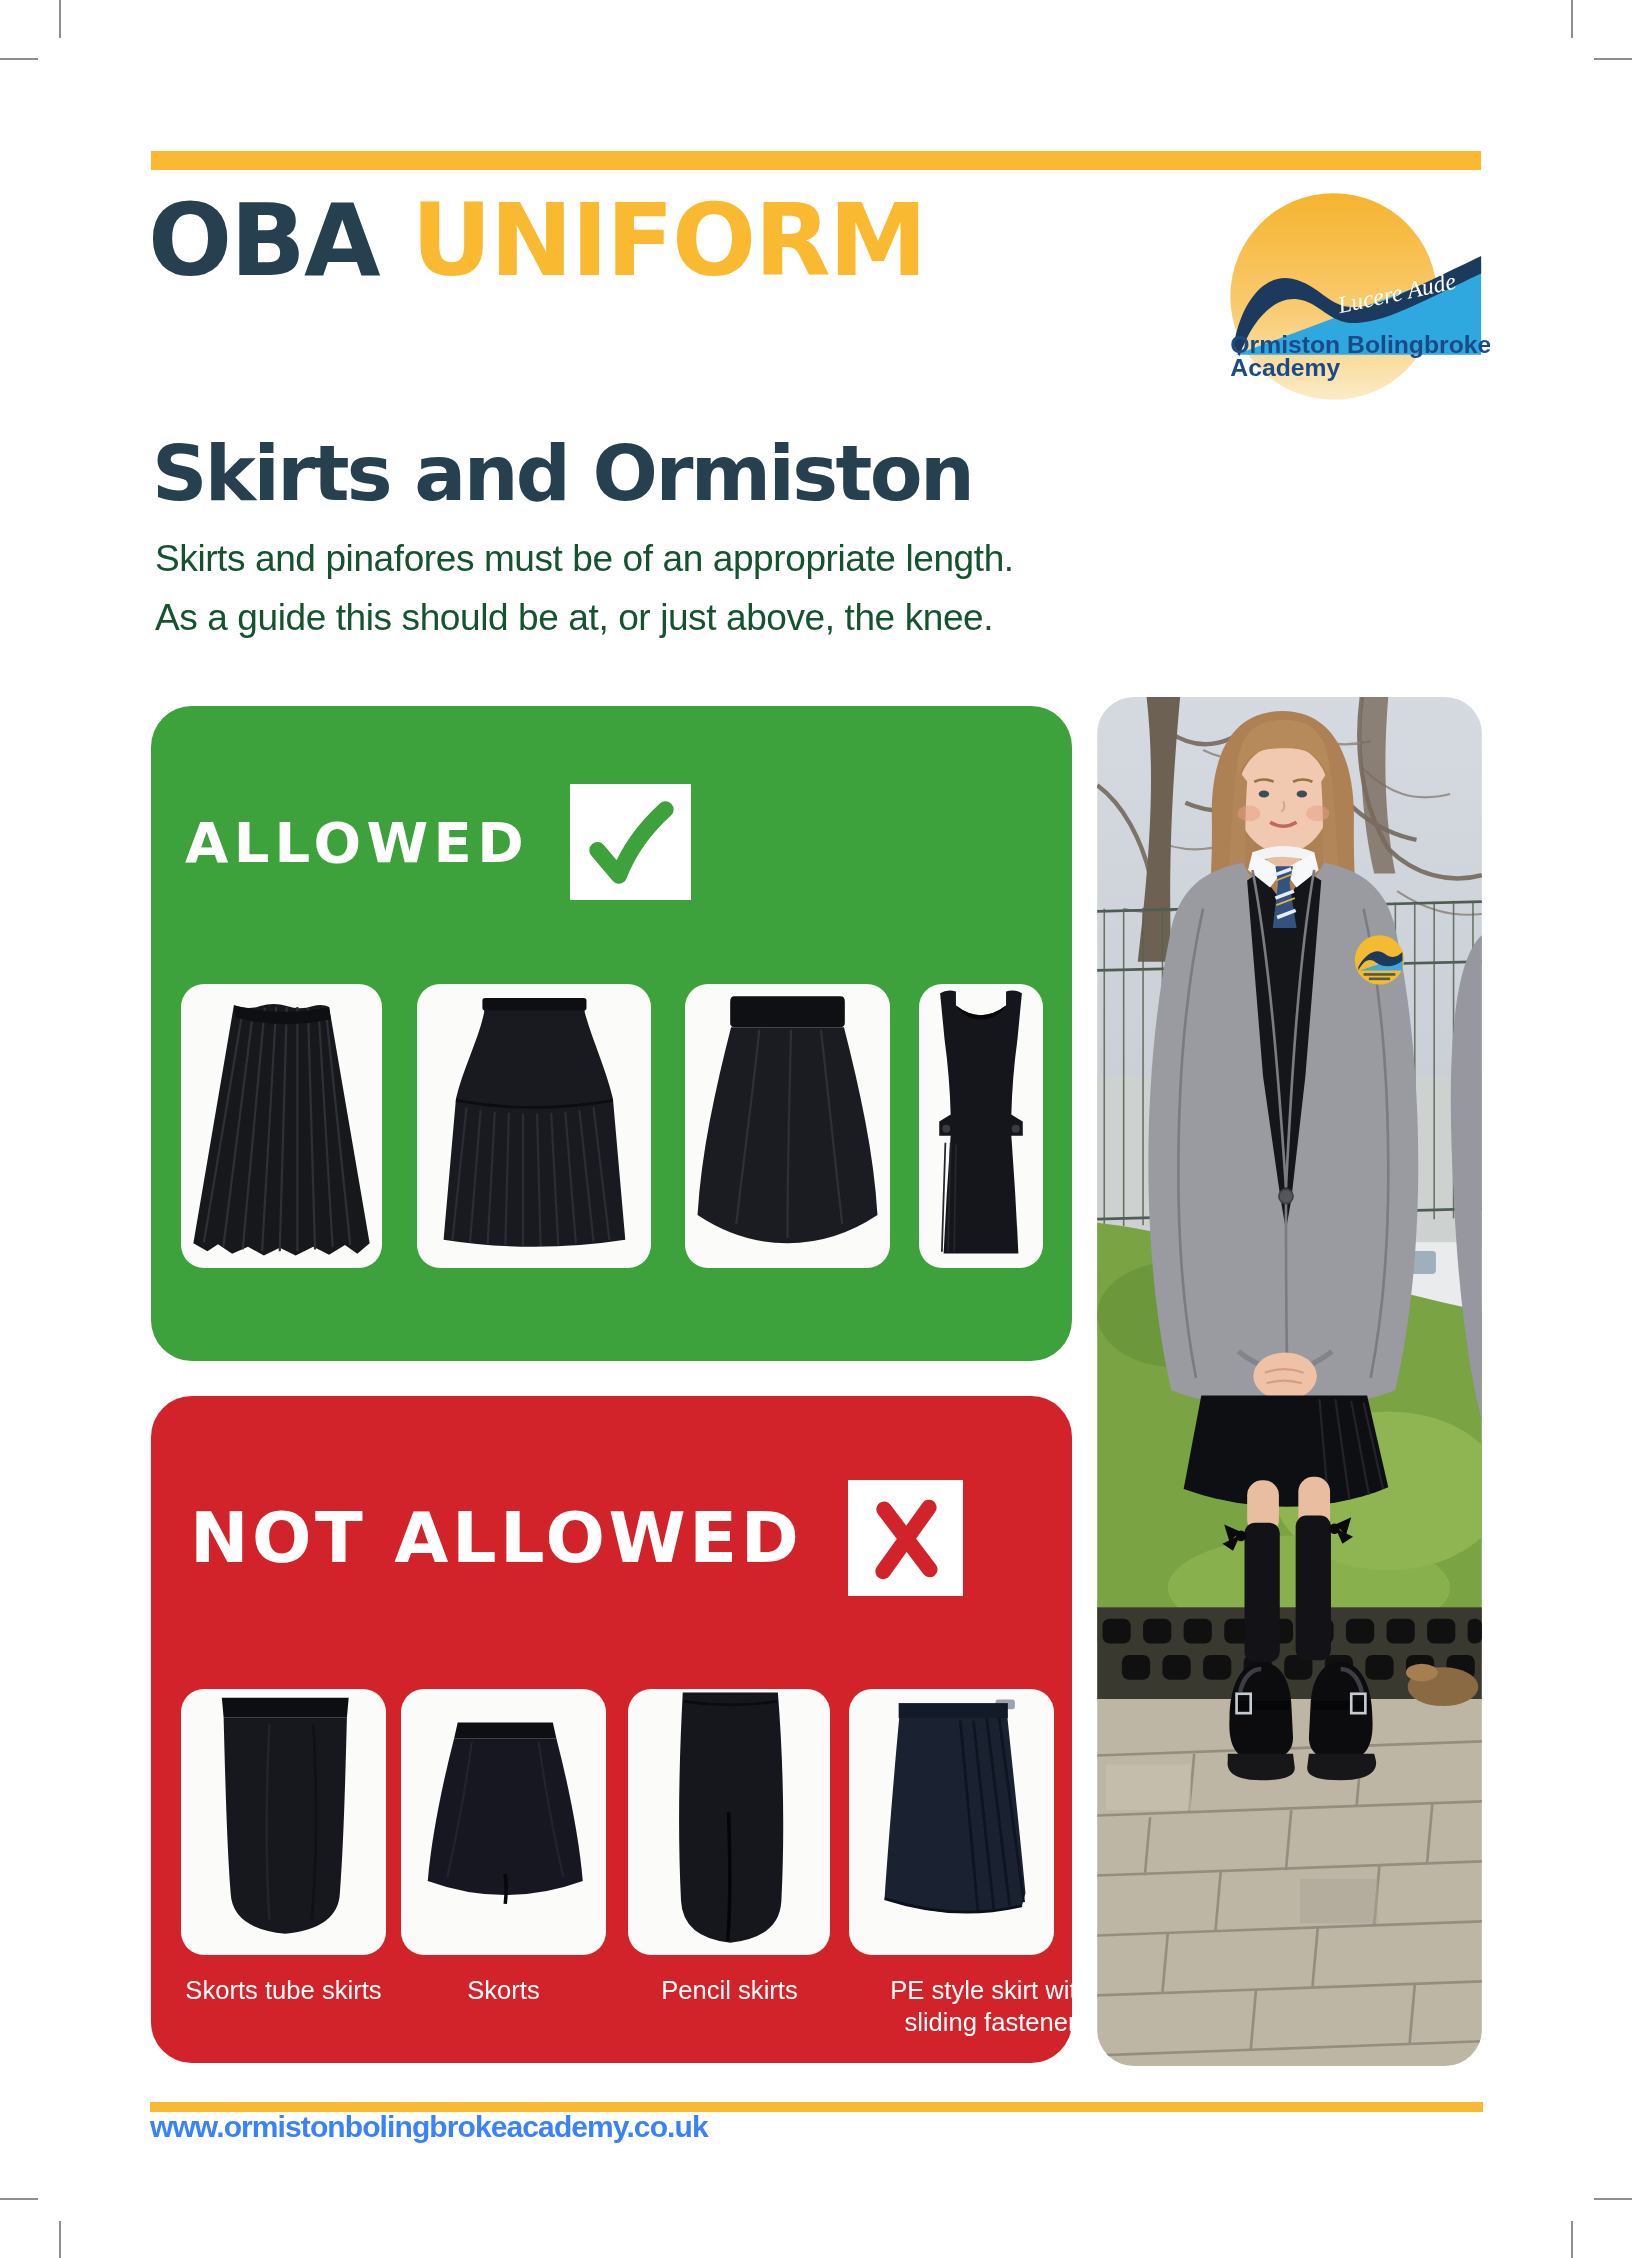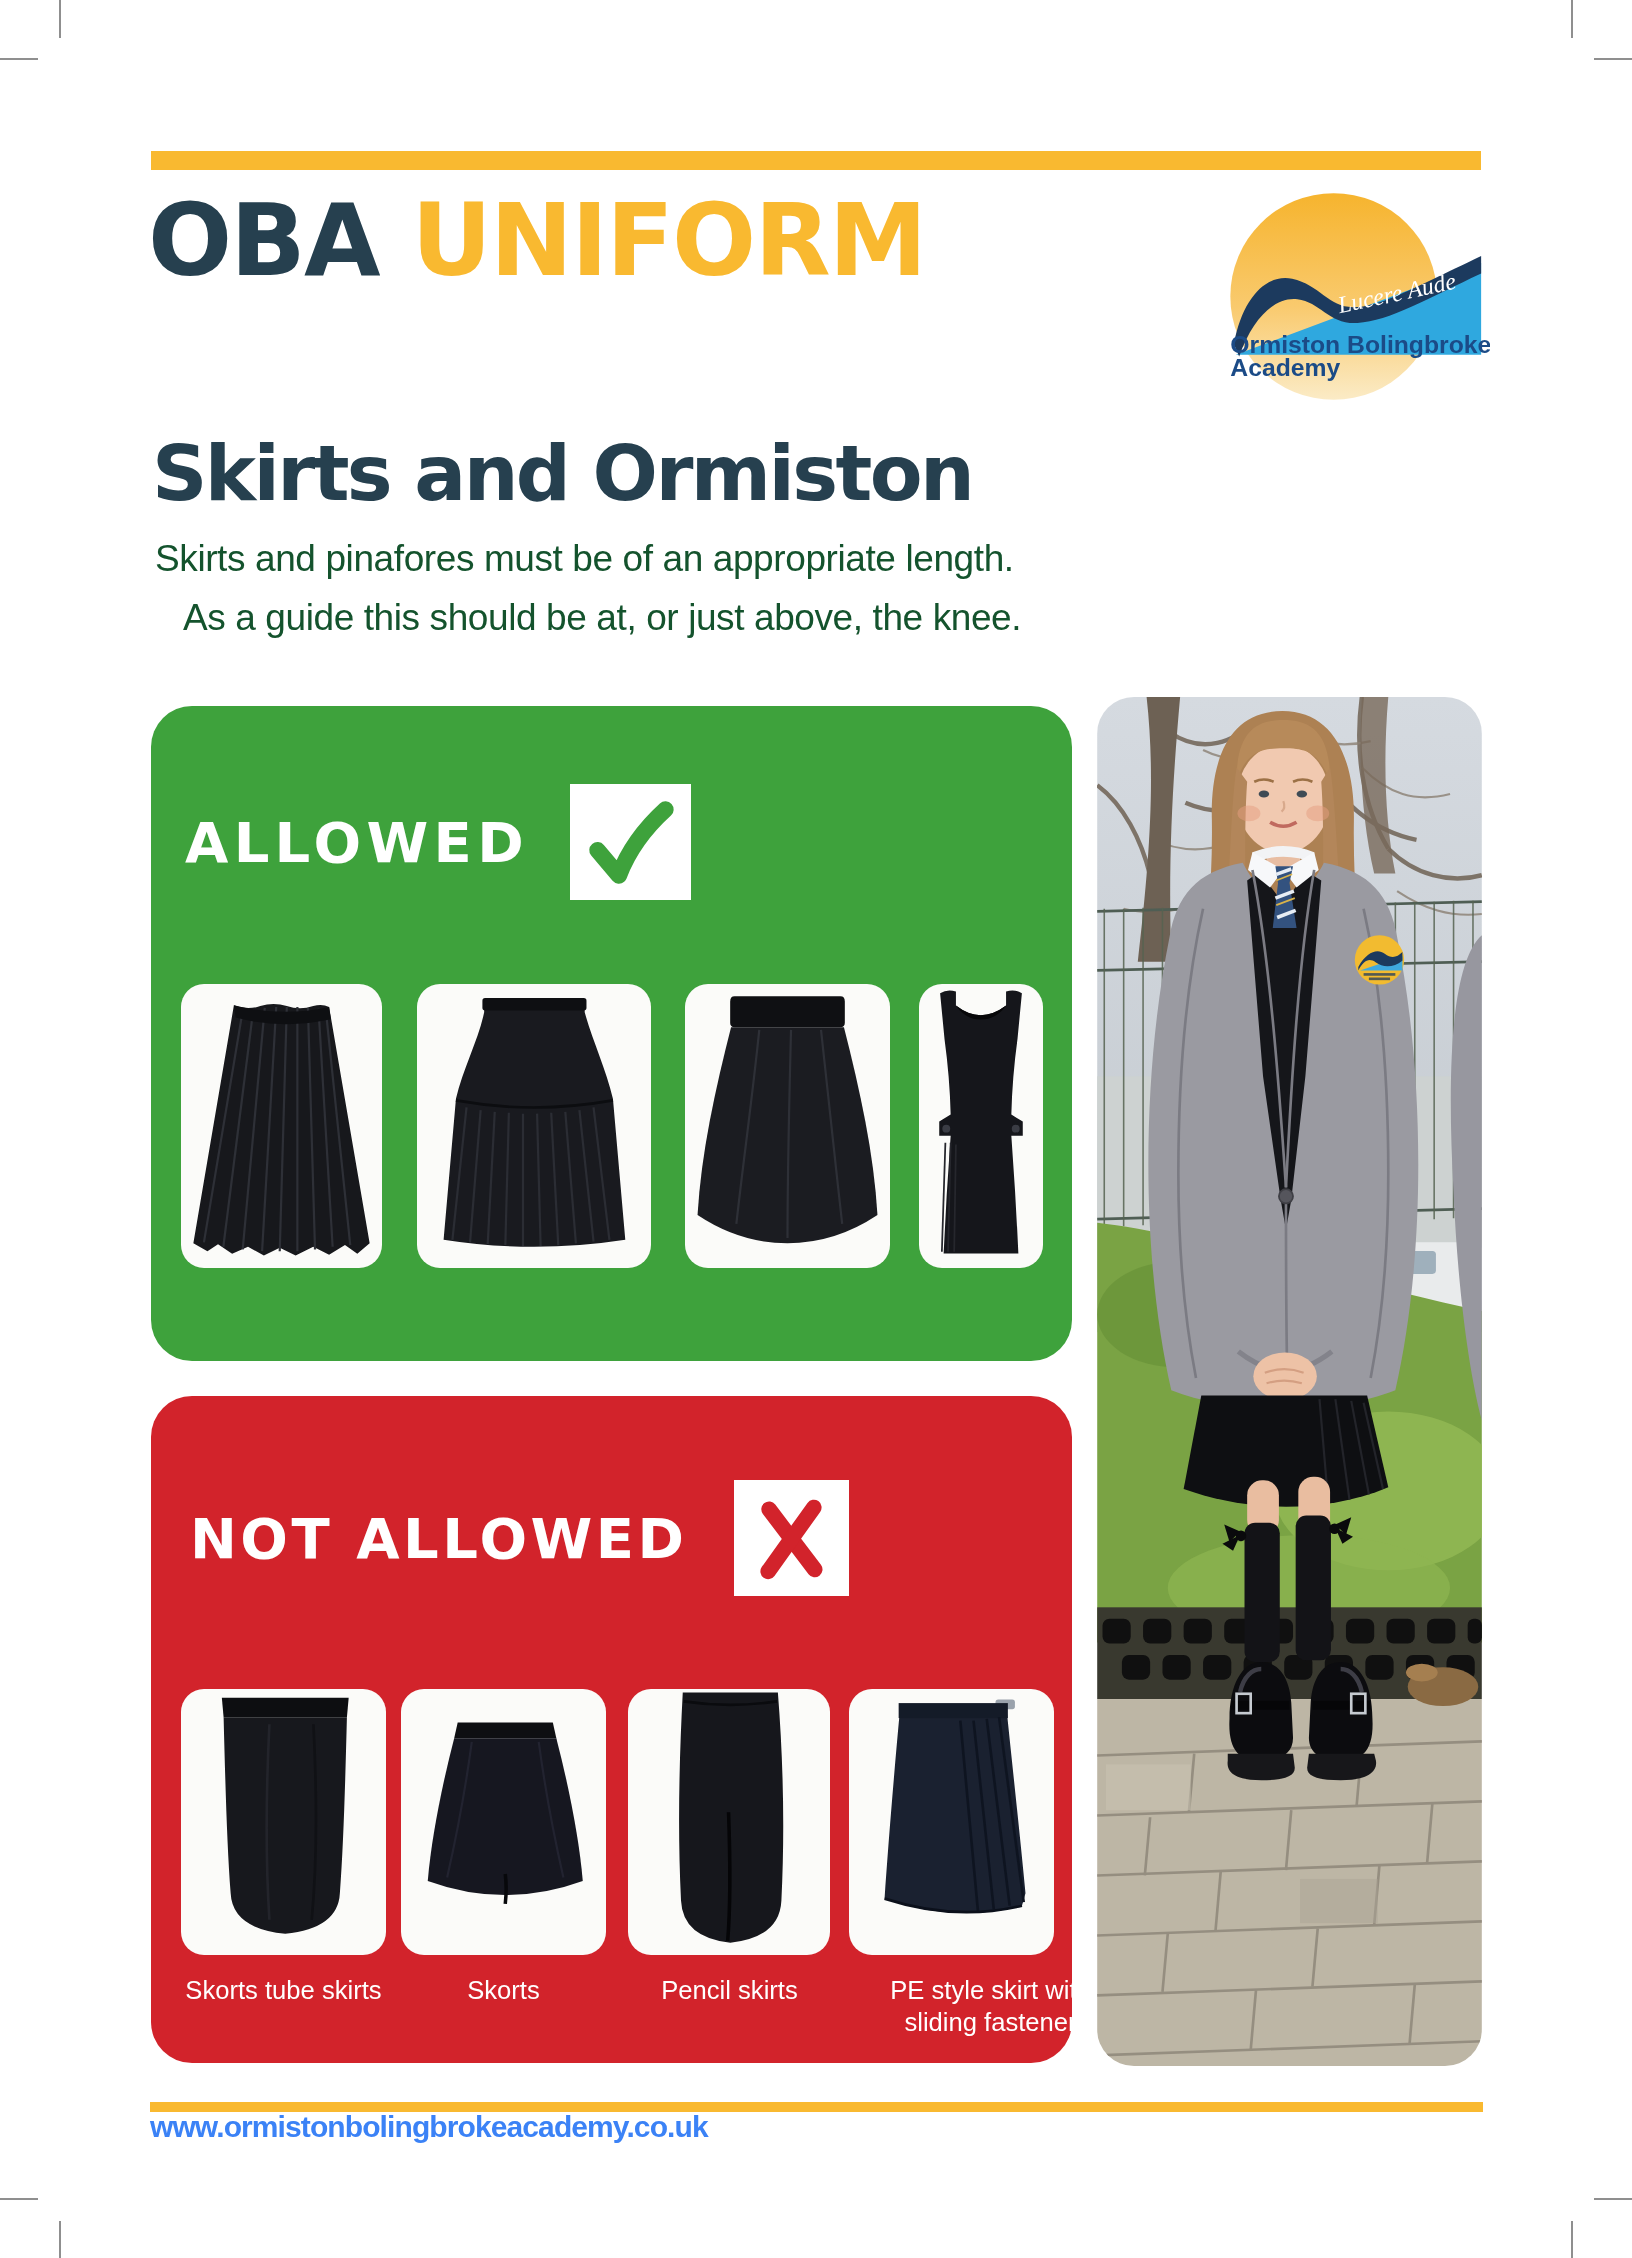--- a/index.html
+++ b/index.html
@@ -21,21 +21,21 @@
          letter-spacing:-0.4px;white-space:nowrap;}
   
   .panel{position:absolute;left:151px;width:921px;border-radius:41px;}
   .panel.green{top:706px;height:655px;background:#3EA23C;}
   .panel.red{top:1396px;height:667px;background:#D2232B;}
   .banner-row{position:absolute;display:flex;align-items:center;}
   .banner-text{font-family:"DejaVu Sans",sans-serif;font-weight:bold;color:#ffffff;white-space:nowrap;}
   .allowed-row{left:185px;top:776px;height:132px;}
   .allowed-row .banner-text{font-size:56px;letter-spacing:5.3px;}
   .notallowed-row{left:190px;top:1472px;height:132px;}
-  .notallowed-row .banner-text{font-size:56px;letter-spacing:3.5px;}
+  .notallowed-row .banner-text{font-size:70px;letter-spacing:3.5px;}
   .mark-box{background:#ffffff;display:flex;align-items:center;justify-content:center;}
   .tick-box{width:121px;height:116px;margin-left:41px;}
   .x-box{width:115px;height:116px;margin-left:46px;}
   
   .card{position:absolute;background:#fbfbf9;border-radius:23px;display:flex;align-items:center;
         justify-content:center;overflow:hidden;}
   .card svg{display:block;}
   
   .caption{position:absolute;top:1974px;color:#ffffff;font-size:25.6px;line-height:32px;text-align:center;}
   
@@ -79,21 +79,21 @@
       <polygon points="12,190 290,86 290,190" fill="#2FA8DF"></polygon>
       <path d="M10 178 C20 124 48 98 76 104 C108 111 118 138 148 136 C178 134 206 118 290 78 L290 98 C230 126 186 152 150 154 C118 156 108 130 82 127 C58 124 32 146 16 192 Z" fill="#1C3A5E"></path>
       <text x="130" y="143" transform="rotate(-12 130 143)" font-family="Liberation Serif,serif" font-style="italic" font-size="27" fill="#ffffff">Lucere Aude</text>
       <text x="6" y="188" font-family="Liberation Sans,sans-serif" font-weight="bold" font-size="28" fill="#1B4B87">Ormiston Bolingbroke</text>
       <text x="6" y="214" font-family="Liberation Sans,sans-serif" font-weight="bold" font-size="28" fill="#1B4B87">Academy</text>
     </svg>
   </div>
 
   <div class="heading">Skirts and Ormiston</div>
   <div class="intro" style="top:529px;">Skirts and pinafores must be of an appropriate length.</div>
-  <div class="intro" style="top:588px;margin-left:28px;">As a guide this should be at, or just above, the knee.</div>
+  <div class="intro" style="top:588px;">As a guide this should be at, or just above, the knee.</div>
 
   <div class="panel green"></div>
   <div class="banner-row allowed-row">
     <span class="banner-text">ALLOWED</span>
     <span class="mark-box tick-box">
       <svg width="97" height="97" viewBox="0 0 100 100">
         <path d="M16 58 L38 84 C48 58 64 36 86 16" fill="none" stroke="#3EA23C" stroke-width="17" stroke-linecap="round" stroke-linejoin="round"></path>
       </svg>
     </span>
   </div>

